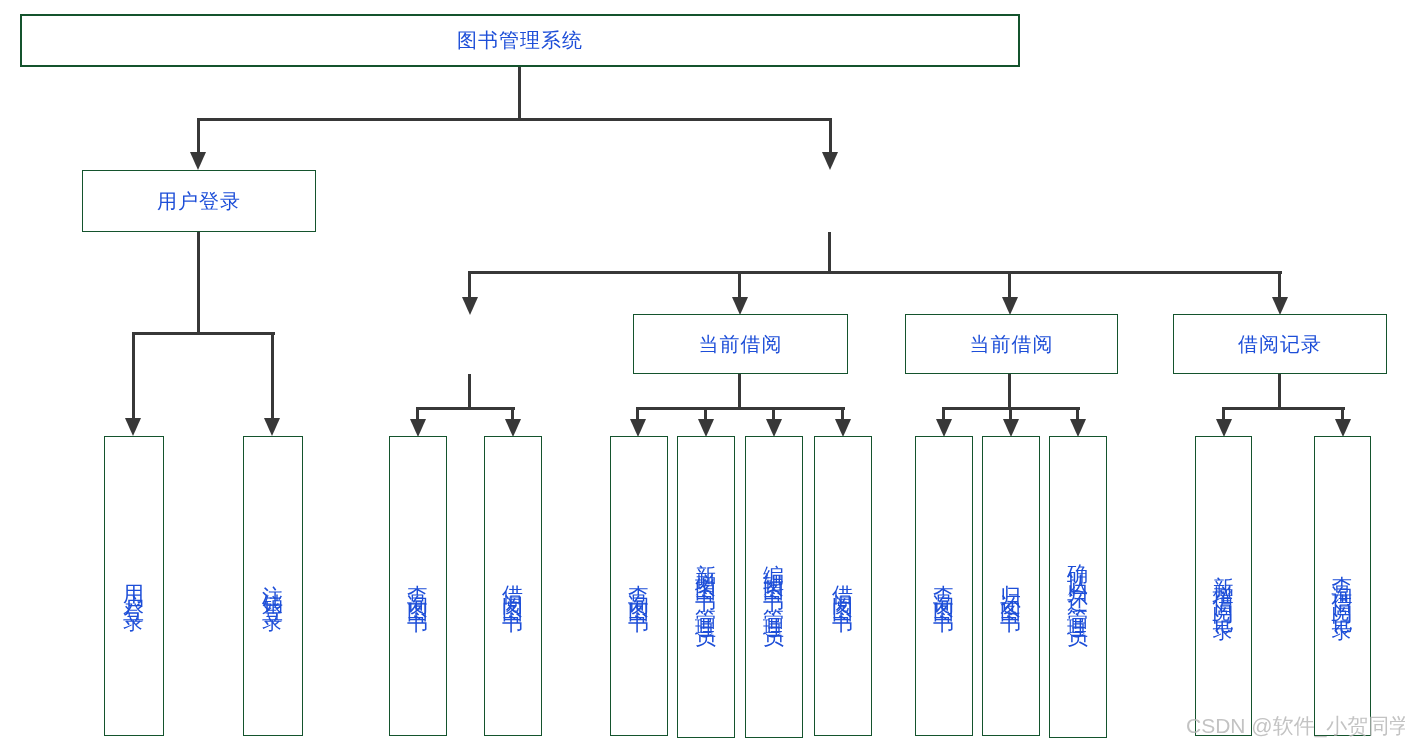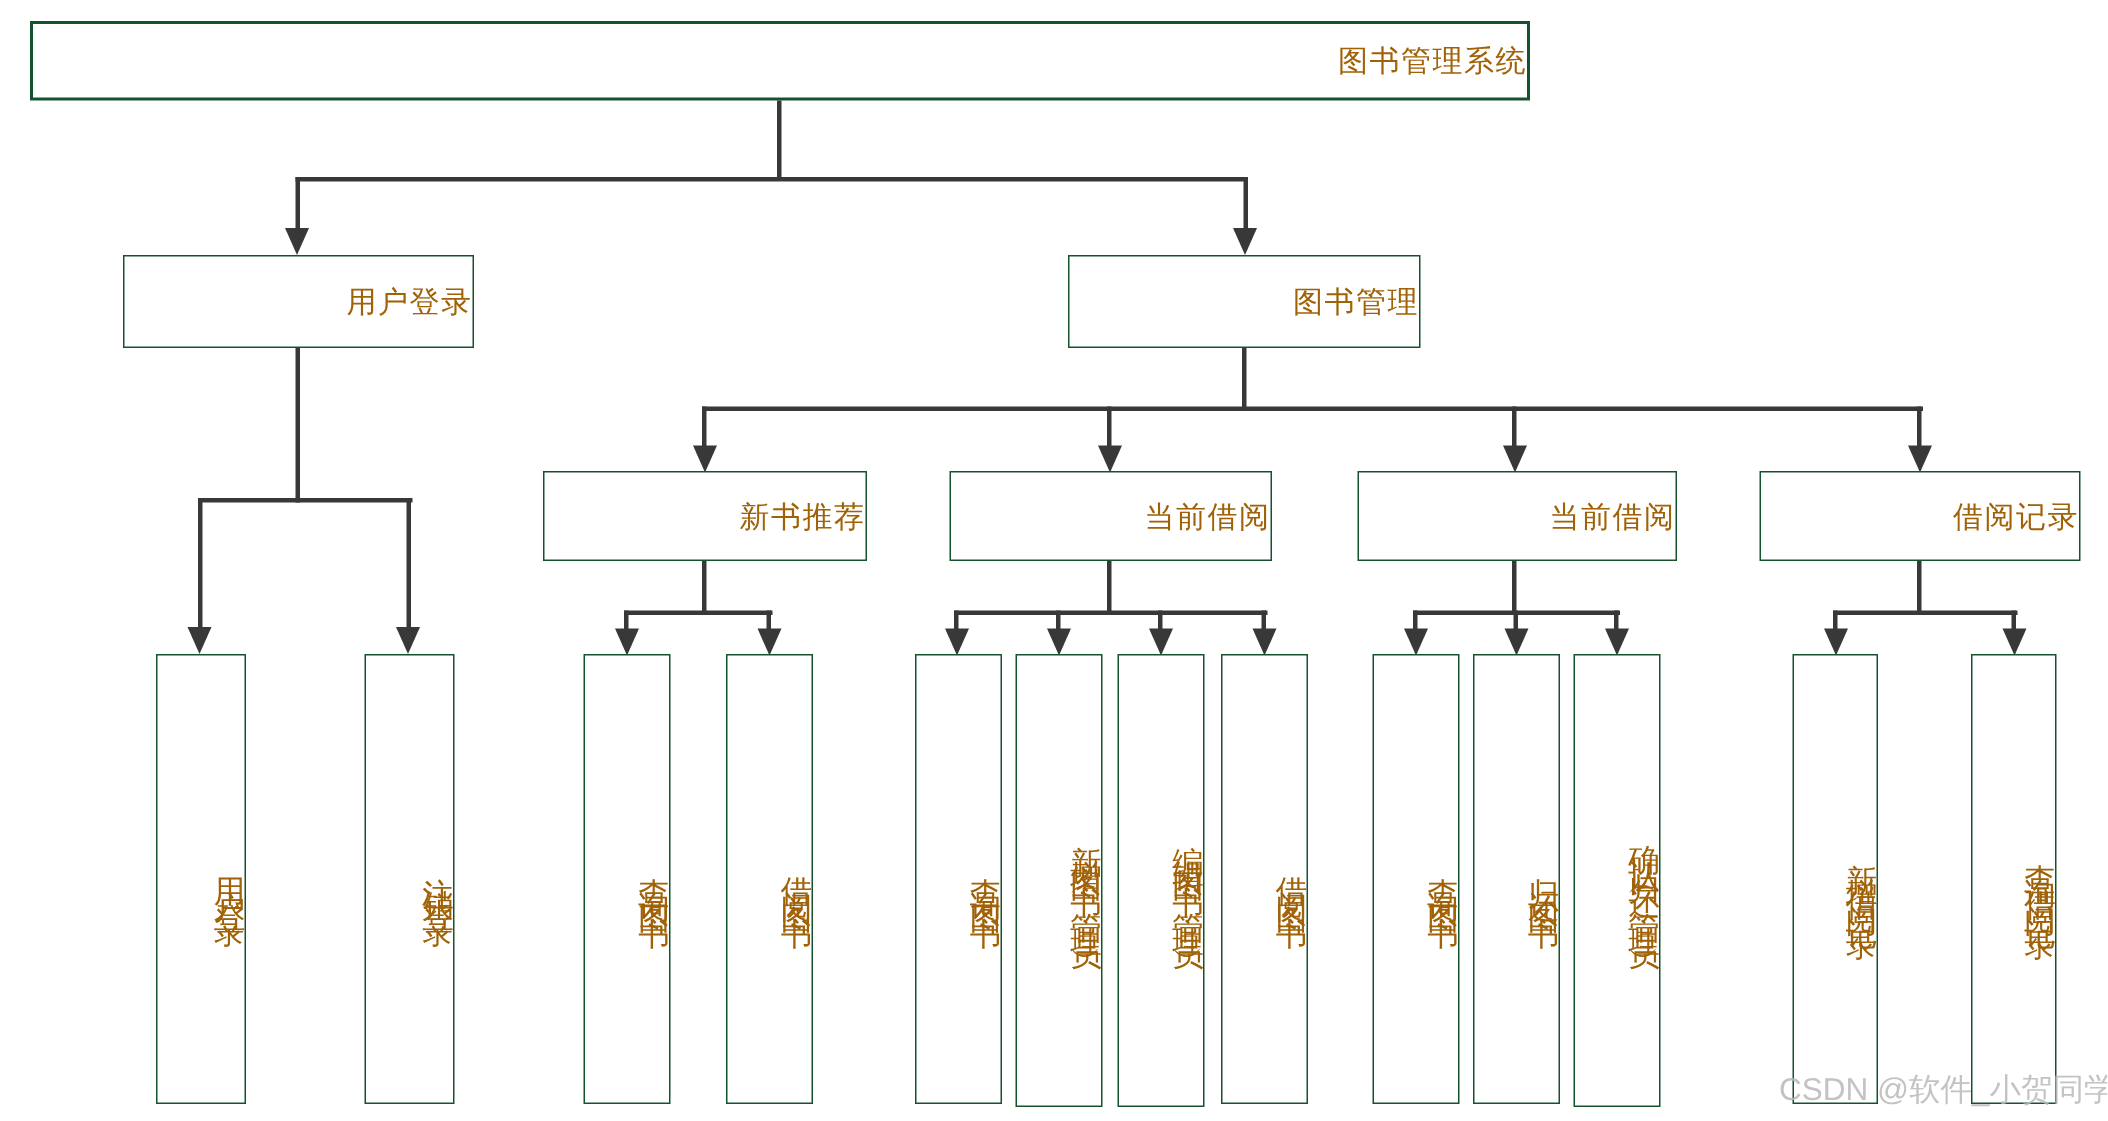--- a/index.html
+++ b/index.html
@@ -14,24 +14,24 @@
     height: 747px;
     background: #ffffff;
     overflow: hidden;
   }
   
   .node {
     position: absolute;
     box-sizing: border-box;
     background: #ffffff;
     border: 1px solid #14532d;
-    color: #a16207;
+    color: #1d4ed8;
     display: flex;
     align-items: center;
-    justify-content: flex-end;
+    justify-content: center;
     text-align: center;
   }
   .node.root-box {
     border-width: 2px;
     font-size: 20px;
     letter-spacing: 1px;
   }
   .node.h-box {
     font-size: 20px;
     letter-spacing: 1px;
@@ -84,46 +84,40 @@
 
   <div class="vline" style="left:518px; top:67px; height:51px;"></div>
   <div class="hline" style="left:197px; top:118px; width:635px;"></div>
   <div class="vline" style="left:197px; top:118px; height:38px;"></div>
   <div class="arrow-head" style="left:190px; top:152px;"></div>
   <div class="vline" style="left:829px; top:118px; height:38px;"></div>
   <div class="arrow-head" style="left:822px; top:152px;"></div>
 
   <div class="node h-box" style="left:82px; top:170px; width:234px; height:62px;">
     <span>用户登录</span>
-  </div>
-  <div class="node h-box" style="left:712px; top:170px; width:235px; height:62px;">
-    <span>图书管理</span>
   </div>
 
   <div class="vline" style="left:197px; top:232px; height:103px;"></div>
   <div class="hline" style="left:132px; top:332px; width:143px;"></div>
   <div class="vline" style="left:132px; top:332px; height:90px;"></div>
   <div class="arrow-head" style="left:125px; top:418px;"></div>
   <div class="vline" style="left:271px; top:332px; height:90px;"></div>
   <div class="arrow-head" style="left:264px; top:418px;"></div>
 
   <div class="vline" style="left:828px; top:232px; height:42px;"></div>
   <div class="hline" style="left:468px; top:271px; width:814px;"></div>
   <div class="vline" style="left:468px; top:271px; height:32px;"></div>
   <div class="arrow-head" style="left:462px; top:297px;"></div>
   <div class="vline" style="left:738px; top:271px; height:32px;"></div>
   <div class="arrow-head" style="left:732px; top:297px;"></div>
   <div class="vline" style="left:1008px; top:271px; height:32px;"></div>
   <div class="arrow-head" style="left:1002px; top:297px;"></div>
   <div class="vline" style="left:1278px; top:271px; height:32px;"></div>
   <div class="arrow-head" style="left:1272px; top:297px;"></div>
 
-  <div class="node h-box" style="left:362px; top:314px; width:216px; height:60px;">
-    <span>新书推荐</span>
-  </div>
   <div class="node h-box" style="left:633px; top:314px; width:215px; height:60px;">
     <span>当前借阅</span>
   </div>
   <div class="node h-box" style="left:905px; top:314px; width:213px; height:60px;">
     <span>当前借阅</span>
   </div>
   <div class="node h-box" style="left:1173px; top:314px; width:214px; height:60px;">
     <span>借阅记录</span>
   </div>
 

